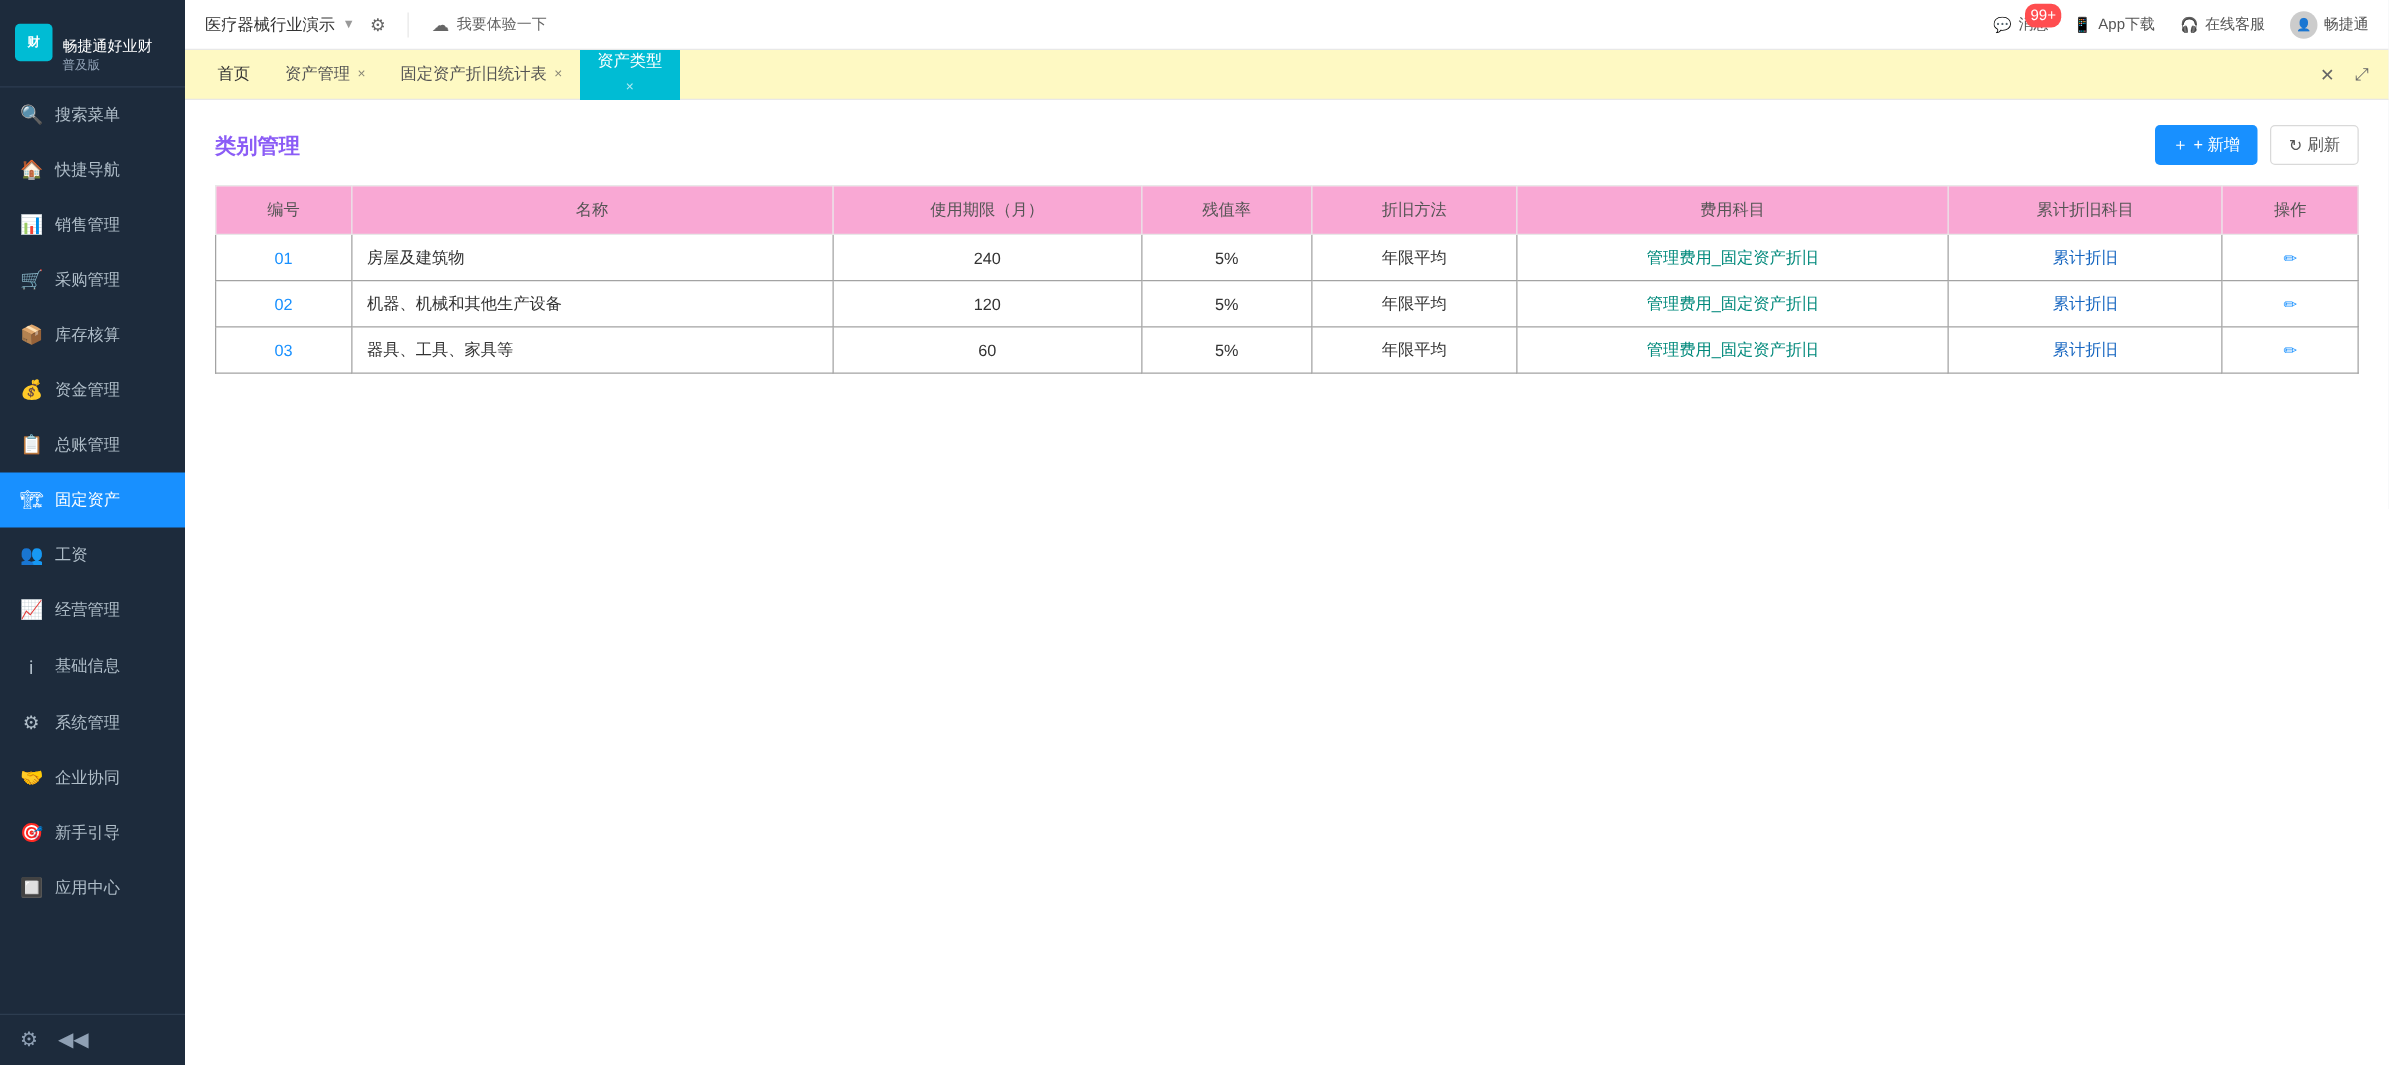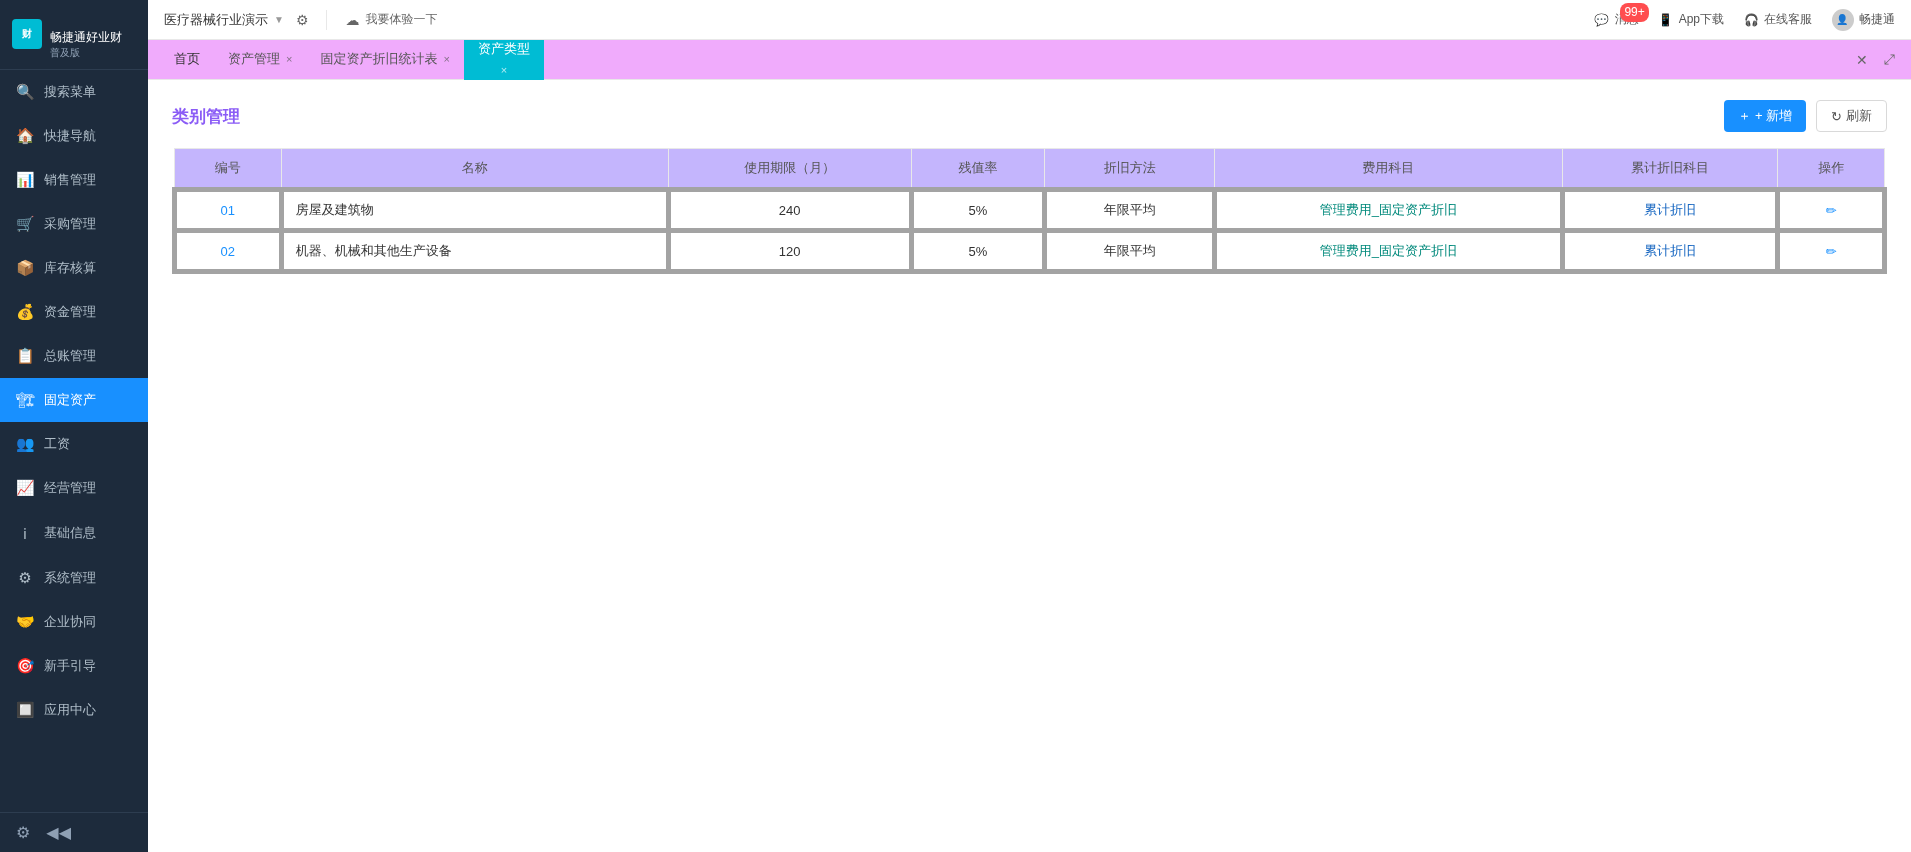--- a/index.html
+++ b/index.html
@@ -115,21 +115,21 @@
       border-radius: 8px;
       position: absolute;
       top: -8px;
       right: -10px;
       line-height: 1.4;
     }
     .avatar-icon { width: 22px; height: 22px; background: #ccc; border-radius: 50%; display: flex; align-items: center; justify-content: center; color: #fff; font-size: 10px; }
 
     
     .tabs-bar {
-      background: #f0abfc;
+      background: #fef9c3;
       height: 40px;
       display: flex;
       align-items: center;
       padding: 0 12px;
       border-bottom: 1px solid #e8e8e8;
       gap: 0;
       flex-shrink: 0;
     }
     .tab {
       display: flex;
@@ -190,37 +190,37 @@
       display: flex; align-items: center; gap: 4px;
     }
 
     
     table {
       width: 100%;
       border-collapse: collapse;
       font-size: 13px;
     }
     thead tr {
-      background: #c4b5fd;
+      background: #f9a8d4;
     }
     thead th {
       padding: 10px 12px;
       text-align: center;
       color: #555;
       font-weight: 500;
       border: 1px solid #e8e8e8;
     }
     tbody tr {
       background: #fff;
     }
     tbody td {
       padding: 9px 12px;
       text-align: center;
       color: #333;
-      border: 5px solid #a3a3a3;
+      border: 1px solid #a3a3a3;
     }
     tbody td.td-left { text-align: left; }
     .edit-icon {
       color: #1890ff;
       cursor: pointer;
       font-size: 13px;
     }
   </style>
 </head>
 <body>
@@ -399,17 +399,27 @@
           <tr>
     <td style="color:#1890ff">02</td>
     <td class="td-left">机器、机械和其他生产设备</td>
     <td>120</td>
     <td>5%</td>
     <td>年限平均</td>
     <td style="color:#00897b">管理费用_固定资产折旧</td>
     <td style="color:#1565c0">累计折旧</td>
     <td><span class="edit-icon">✏</span></td>
   </tr>
+          <tr>
+    <td style="color:#1890ff">03</td>
+    <td class="td-left">器具、工具、家具等</td>
+    <td>60</td>
+    <td>5%</td>
+    <td>年限平均</td>
+    <td style="color:#00897b">管理费用_固定资产折旧</td>
+    <td style="color:#1565c0">累计折旧</td>
+    <td><span class="edit-icon">✏</span></td>
+  </tr>
         </tbody>
     </table>
   </div>
 
 </div>
 
 </body></html>

